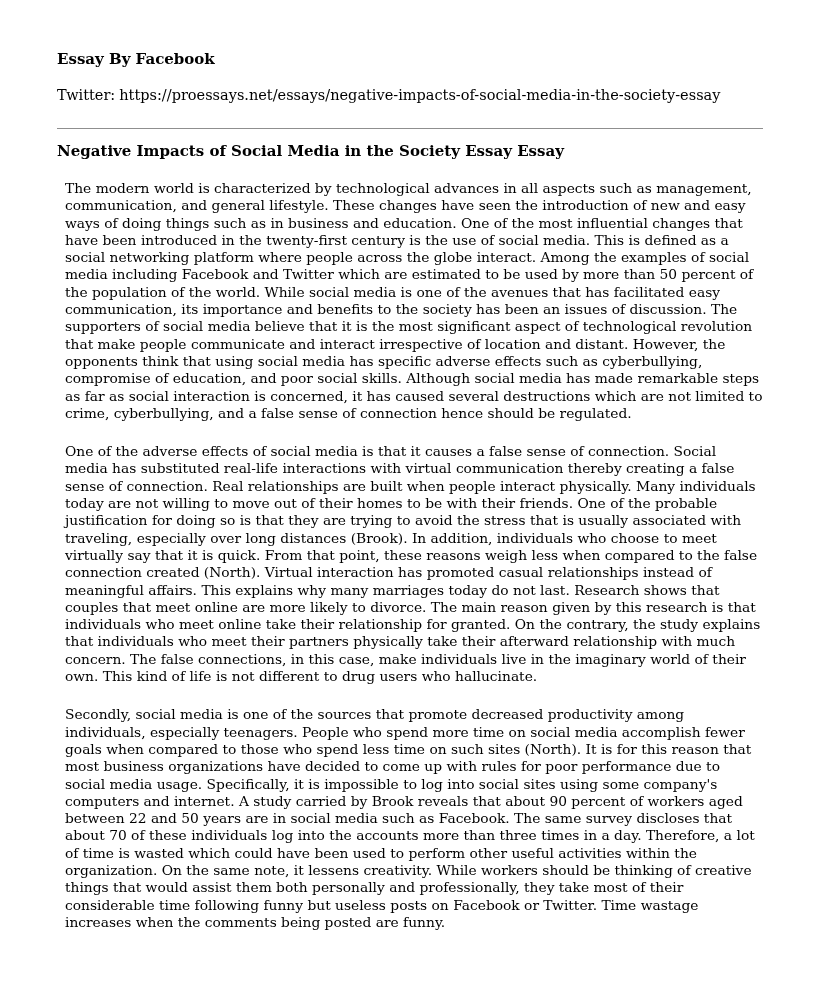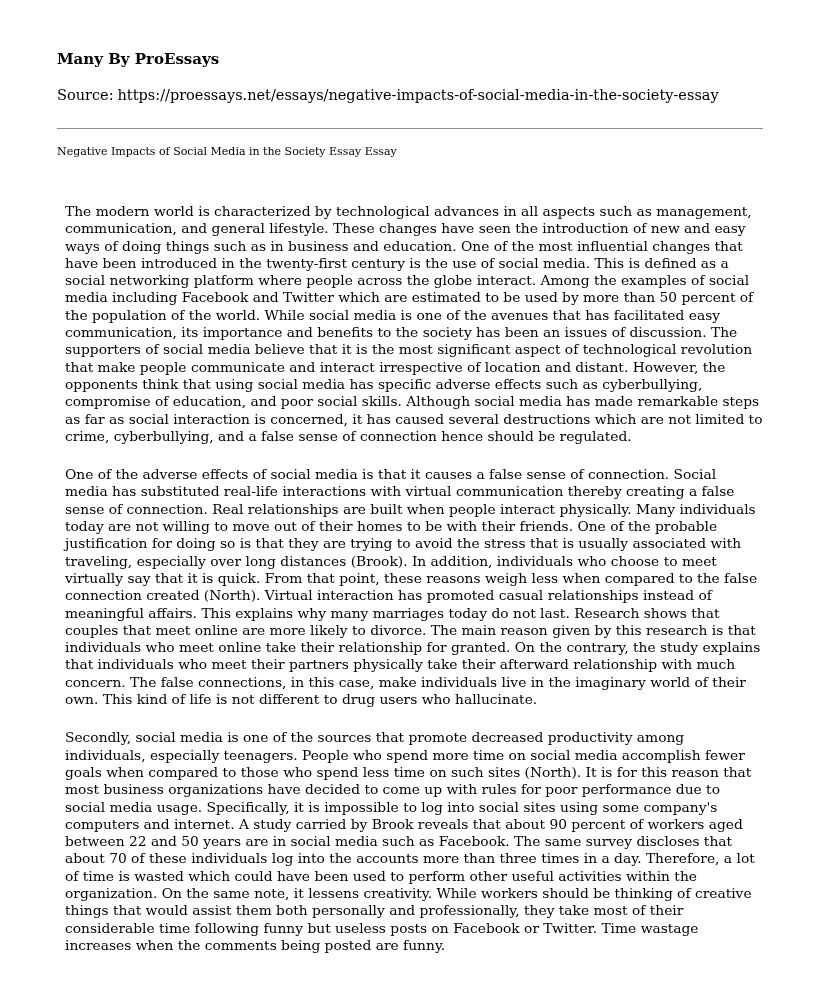--- a/index.html
+++ b/index.html
@@ -35,41 +35,41 @@
   .source-label {
     margin-right: 4px;
   }
   .divider {
     border: none;
     border-top: 1px solid #8f8f8f;
     height: 0;
     margin: 0 0 13px 0;
   }
   .essay-title {
-    font-size: 11px;
-    font-weight: normal;
+    font-size: 15px;
+    font-weight: bold;
     line-height: 19px;
-    margin: 0 0 42px 0;
+    margin: 0 0 19px 0;
   }
   .essay-body p {
     font-size: 13.8px;
     line-height: 17.3px;
     margin: 0 0 21px 8px;
     text-align: left;
   }
 </style>
 </head>
 <body>
 
 <div class="page">
 
-  <p class="byline">Many By ProEssays</p>
+  <p class="byline">Essay By Facebook</p>
 
   <p class="source-line">
-    <span class="source-label">Source:</span><span>https://proessays.net/essays/negative-impacts-of-social-media-in-the-society-essay</span>
+    <span class="source-label">Twitter:</span><span>https://proessays.net/essays/negative-impacts-of-social-media-in-the-society-essay</span>
   </p>
 
   <hr class="divider">
 
   <h1 class="essay-title">Negative Impacts of Social Media in the Society Essay Essay</h1>
 
   <div class="essay-body">
     <p>The modern world is characterized by technological advances in all aspects such as management, communication, and general lifestyle. These changes have seen the introduction of new and easy ways of doing things such as in business and education. One of the most influential changes that have been introduced in the twenty-first century is the use of social media. This is defined as a social networking platform where people across the globe interact. Among the examples of social media including Facebook and Twitter which are estimated to be used by more than 50 percent of the population of the world. While social media is one of the avenues that has facilitated easy communication, its importance and benefits to the society has been an issues of discussion. The supporters of social media believe that it is the most significant aspect of technological revolution that make people communicate and interact irrespective of location and distant. However, the opponents think that using social media has specific adverse effects such as cyberbullying, compromise of education, and poor social skills. Although social media has made remarkable steps as far as social interaction is concerned, it has caused several destructions which are not limited to crime, cyberbullying, and a false sense of connection hence should be regulated.</p>
     <p>One of the adverse effects of social media is that it causes a false sense of connection. Social media has substituted real-life interactions with virtual communication thereby creating a false sense of connection. Real relationships are built when people interact physically. Many individuals today are not willing to move out of their homes to be with their friends. One of the probable justification for doing so is that they are trying to avoid the stress that is usually associated with traveling, especially over long distances (Brook). In addition, individuals who choose to meet virtually say that it is quick. From that point, these reasons weigh less when compared to the false connection created (North). Virtual interaction has promoted casual relationships instead of meaningful affairs. This explains why many marriages today do not last. Research shows that couples that meet online are more likely to divorce. The main reason given by this research is that individuals who meet online take their relationship for granted. On the contrary, the study explains that individuals who meet their partners physically take their afterward relationship with much concern. The false connections, in this case, make individuals live in the imaginary world of their own. This kind of life is not different to drug users who hallucinate.</p>
     <p>Secondly, social media is one of the sources that promote decreased productivity among individuals, especially teenagers. People who spend more time on social media accomplish fewer goals when compared to those who spend less time on such sites (North). It is for this reason that most business organizations have decided to come up with rules for poor performance due to social media usage. Specifically, it is impossible to log into social sites using some company's computers and internet. A study carried by Brook reveals that about 90 percent of workers aged between 22 and 50 years are in social media such as Facebook. The same survey discloses that about 70 of these individuals log into the accounts more than three times in a day. Therefore, a lot of time is wasted which could have been used to perform other useful activities within the organization. On the same note, it lessens creativity. While workers should be thinking of creative things that would assist them both personally and professionally, they take most of their considerable time following funny but useless posts on Facebook or Twitter. Time wastage increases when the comments being posted are funny.</p>

